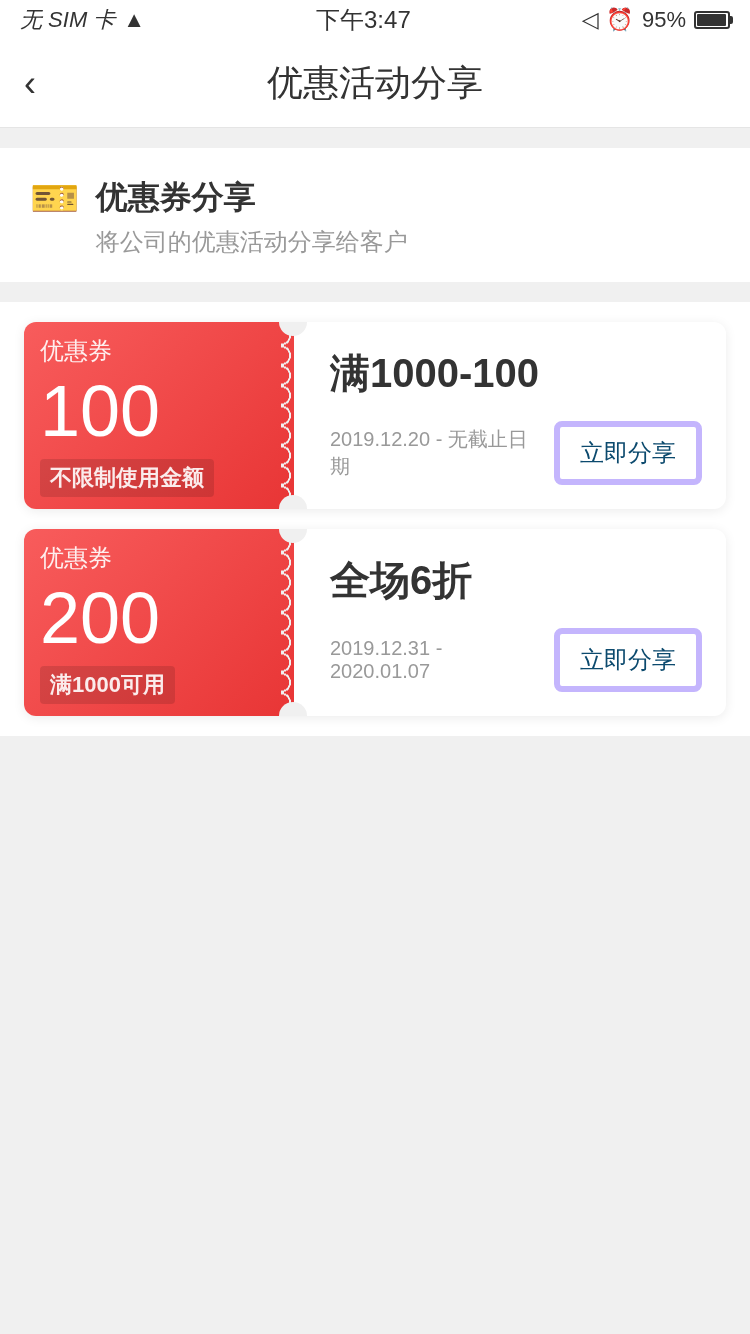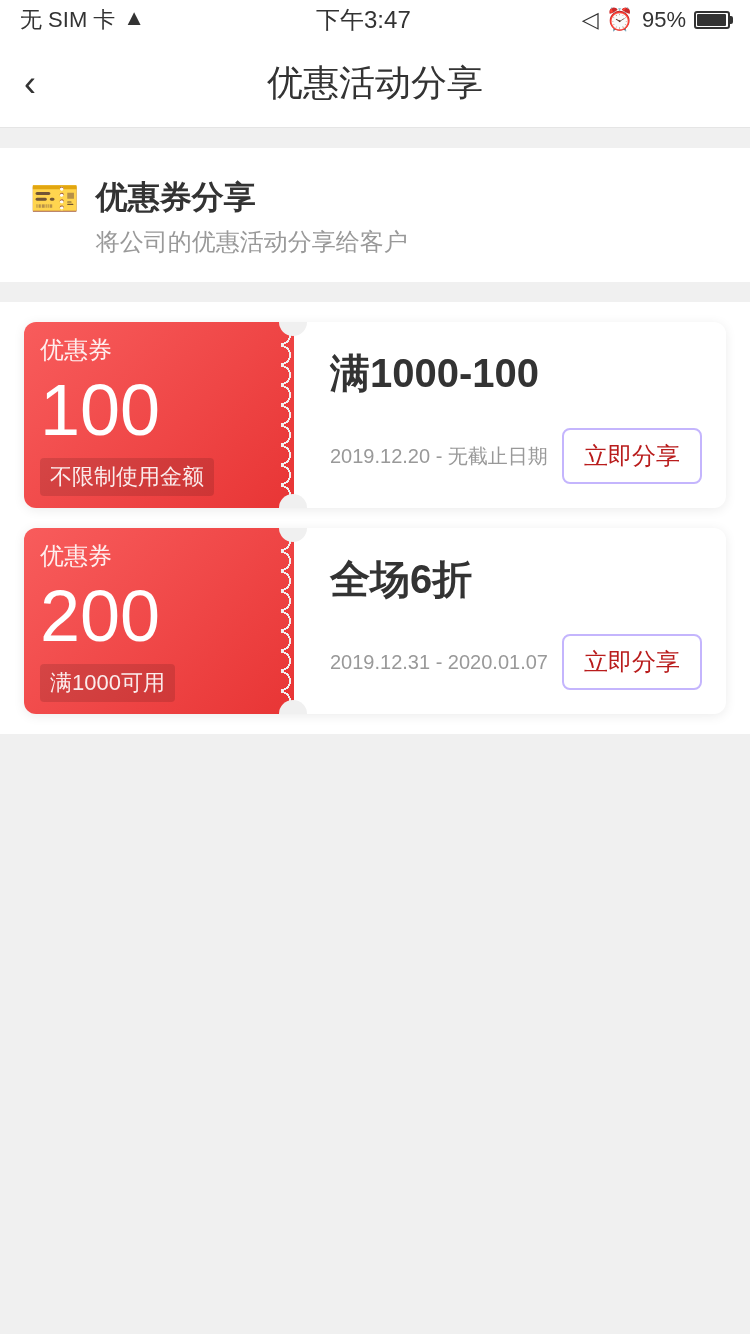--- a/index.html
+++ b/index.html
@@ -20,22 +20,24 @@
       background: #fff;
       display: flex;
       align-items: center;
       justify-content: space-between;
       padding: 0 20px;
       font-size: 24px;
       font-weight: 500;
     }
     .status-bar-left {
       display: flex;
+      align-items: center;
       gap: 8px;
       font-size: 22px;
+      font-style: italic;
     }
     .status-bar-center {
       font-size: 24px;
       font-weight: 500;
     }
     .status-bar-right {
       display: flex;
       align-items: center;
       gap: 8px;
       font-size: 22px;
@@ -219,53 +221,54 @@
       line-height: 1;
       margin-bottom: 12px;
     }
     .coupon-condition {
       font-size: 22px;
       color: rgba(255,255,255,0.9);
       text-align: center;
       background: rgba(0,0,0,0.12);
       padding: 4px 10px;
       border-radius: 4px;
+      font-weight: bold;
     }
 
     
     .coupon-right {
       flex: 1;
       padding: 24px 24px 24px 36px;
       display: flex;
       flex-direction: column;
-      justify-content: space-between;
-      gap: 4px;
+      justify-content: flex-start;
+      gap: 20px;
     }
     .coupon-name {
       font-size: 40px;
       font-weight: bold;
       color: #333;
     }
     .coupon-footer {
       display: flex;
       align-items: center;
       justify-content: space-between;
       gap: 12px;
     }
     .coupon-date {
       font-size: 20px;
       color: #999;
       flex: 1;
     }
     .coupon-share-btn {
-      border: 2px solid #c4b5fd;
+      border: 6px solid #c4b5fd;
       border-radius: 8px;
       padding: 10px 20px;
       font-size: 24px;
-      color: #b91c1c;
+      color: #0c4a6e;
       background: #fff;
       cursor: pointer;
       white-space: nowrap;
       flex-shrink: 0;
     }
 
     
     .empty-area {
       flex: 1;
       min-height: 560px;

